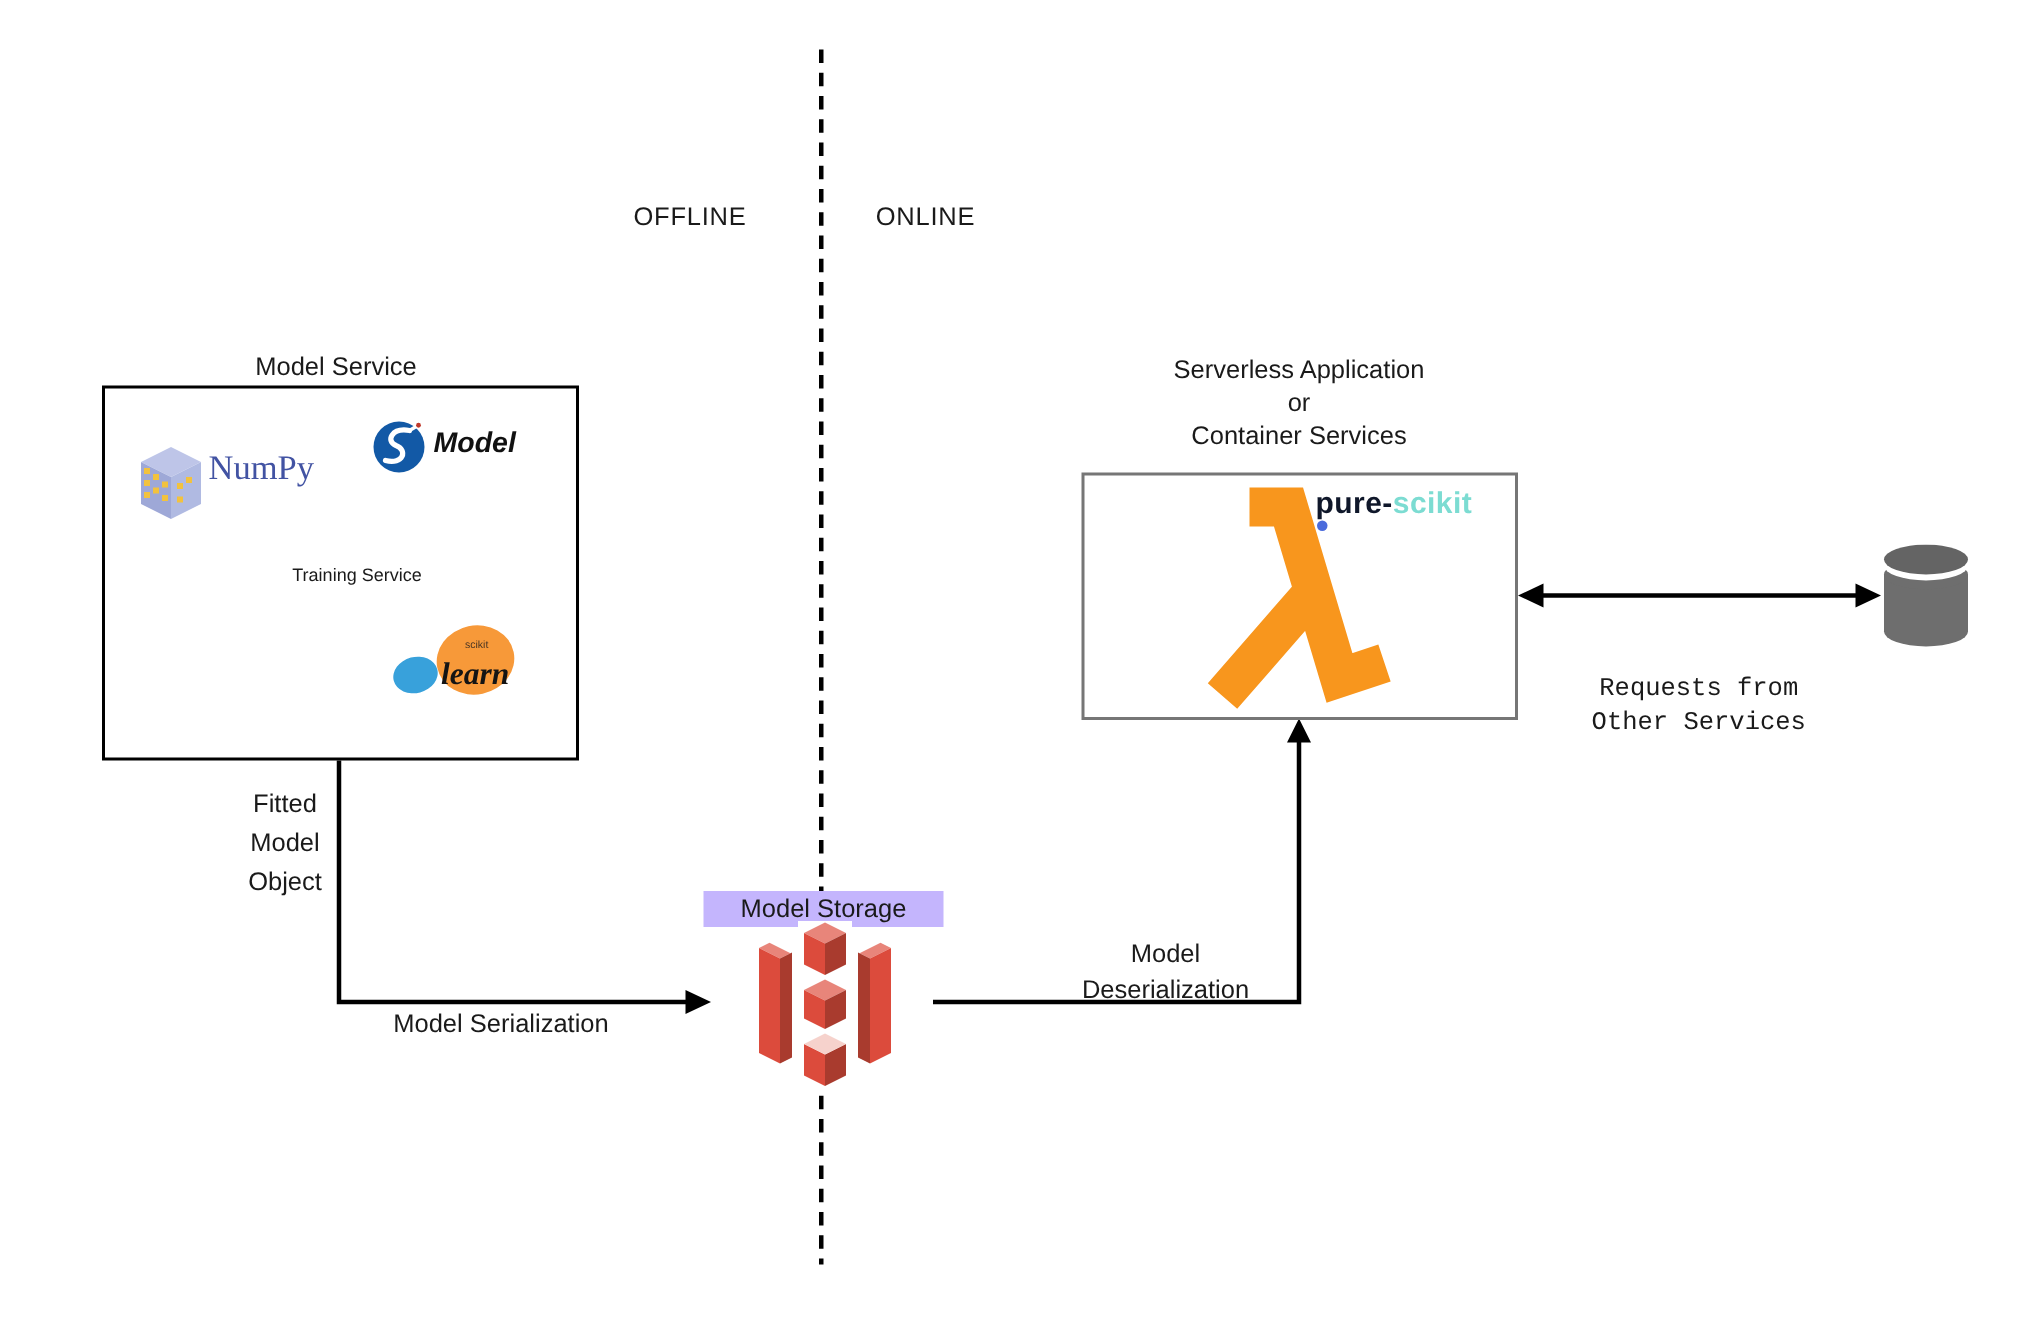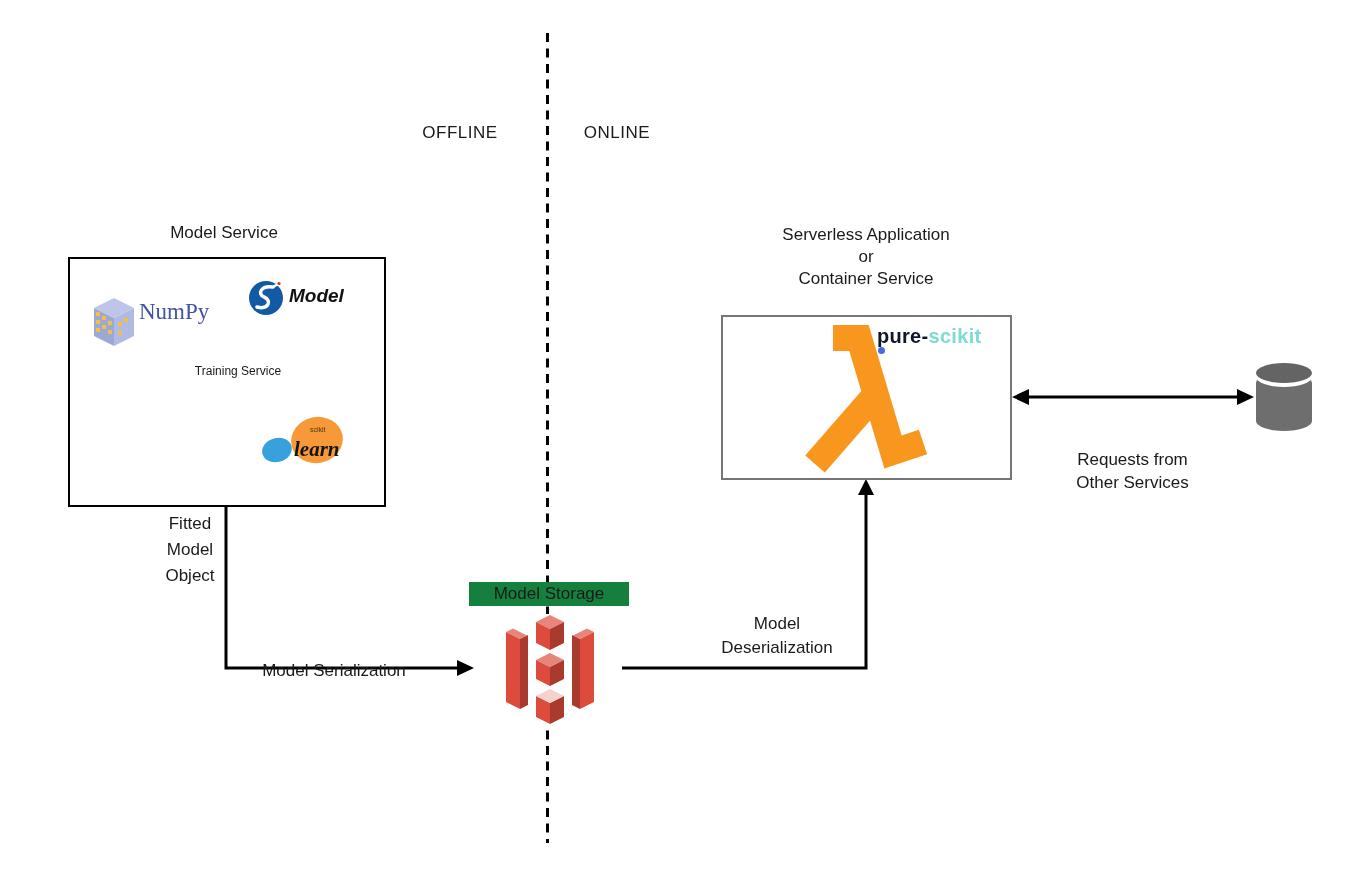--- a/index.html
+++ b/index.html
@@ -5,35 +5,35 @@
   html,body{margin:0;padding:0;background:#ffffff;}
   #canvas{
     position:relative;
     width:1358px;height:892px;
     background:#ffffff;
     font-family:"Liberation Sans", sans-serif;
     color:#1a1a1a;
     overflow:hidden;
   }
   .abs{position:absolute;}
-  .lbl{position:absolute;text-align:center;font-size:17px;line-height:1.3;color:#1a1a1a;}
+  .lbl{position:absolute;text-align:center;font-size:17px;line-height:1.3;color:#1a1a1a;margin-top:12px;}
   .zone-lbl{font-size:17px;letter-spacing:.5px;}
   .box{position:absolute;background:#ffffff;}
   #training-box{left:68px;top:257px;width:314px;height:246px;border:2px solid #000000;}
   #lambda-box{left:721px;top:315px;width:287px;height:161px;border:2px solid #767676;}
   #offline-label{left:400px;top:122px;width:120px;}
   #online-label{left:557px;top:122px;width:120px;}
   #model-training-title{left:124px;top:222px;width:200px;}
   #training-service-label{left:138px;top:364px;width:200px;font-size:12px;}
   #serverless-title{left:766px;top:224px;width:200px;line-height:22px;text-align:center;}
   #fitted-label{left:150px;top:511px;width:80px;line-height:26px;}
   #serialization-label{left:234px;top:660px;width:200px;}
-  #storage-title{left:469px;top:582px;width:160px;background:#15803d;padding:1px 0;}
+  #storage-title{left:469px;top:582px;width:160px;background:#c4b5fd;padding:1px 0;}
   #deserialization-label{left:697px;top:612px;width:160px;line-height:24px;}
-  #requests-label{left:1040px;top:448px;width:185px;line-height:23px;}
+  #requests-label{left:1040px;top:436px;width:185px;line-height:23px;font-family:Liberation Mono, monospace;}
   
   #numpy-logo{left:88px;top:296px;}
   #numpy-text{left:139px;top:299px;font-family:"Liberation Serif", serif;font-size:23px;color:#4253a3;position:absolute;}
   
   #scipy-logo{left:247px;top:279px;}
   #scipy-text{left:289px;top:285px;font-size:19px;font-weight:bold;font-style:italic;position:absolute;color:#111;}
   
   #sklearn-logo{left:260px;top:412px;}
   
   #lambda-icon{left:795px;top:322px;}
@@ -156,21 +156,21 @@
   </svg>
 
   <div class="lbl" id="deserialization-label">
     <div>Model</div>
     <div>Deserialization</div>
   </div>
 
   <div class="lbl" id="serverless-title">
     <div>Serverless Application</div>
     <div>or</div>
-    <div>Container Service</div>
+    <div>Container Services</div>
   </div>
 
   <div class="box" id="lambda-box"></div>
 
   <svg class="abs" id="lambda-icon" width="145" height="152" viewBox="0 0 145 152">
     <path d="M38 16 H64 L98 130 L128 120 M81 72 L20 142" fill="none" stroke-width="26" stroke-linejoin="miter" stroke-linecap="butt" stroke="#F8961D"></path>
   </svg>
 
   <div id="purepredict-logo">
     <span class="pure">pure-</span><span class="predict">scikit</span>

